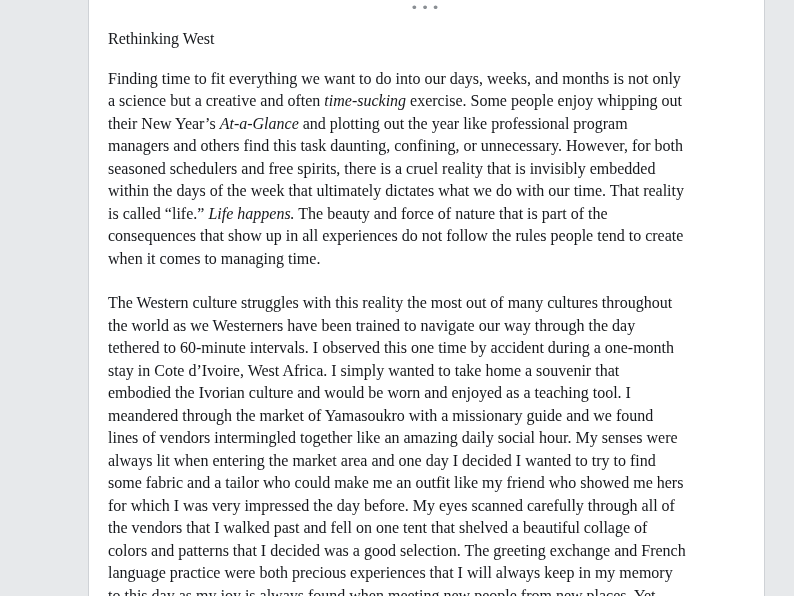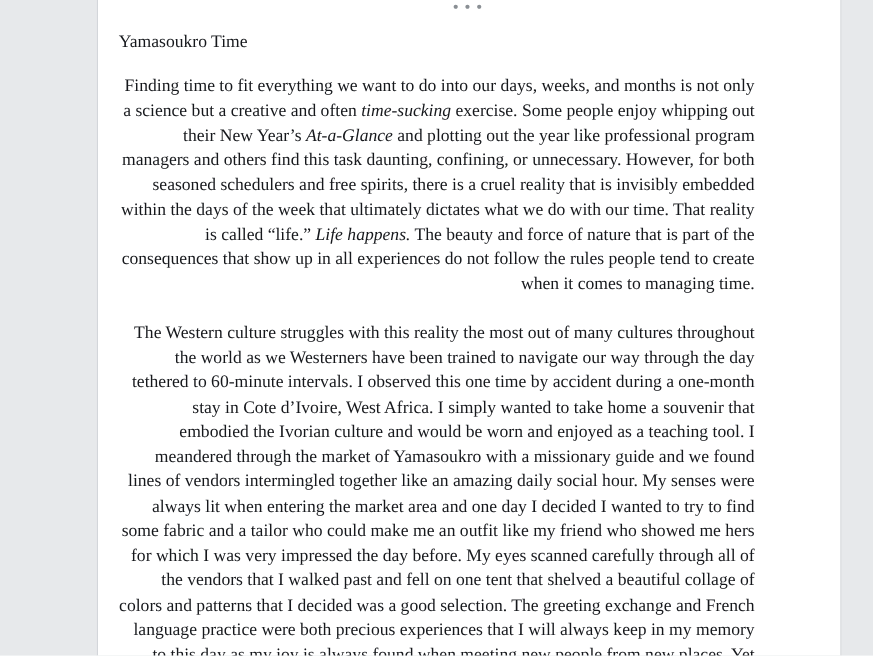--- a/index.html
+++ b/index.html
@@ -44,33 +44,33 @@
   }
   .title {
     font-size: 16px;
     font-weight: normal;
     margin-bottom: 17px;
     width: 578px;
   }
   .paragraphs p {
     width: 578px;
     margin-bottom: 22px;
-    text-align: right;
+    text-align: left;
   }
   .paragraphs em {
     font-style: italic;
   }
 </style>
 </head>
 <body>
 
 <div class="viewer">
   <div class="page">
     <div class="ellipsis">•••</div>
     <div class="content">
-      <h1 class="title">Yamasoukro Time</h1>
+      <h1 class="title">Rethinking West</h1>
       <div class="paragraphs">
           <p><span>Finding time to fit everything we want to do into our days, weeks, and months is not only a science but a creative and often </span><em>time-sucking</em><span> exercise. Some people enjoy whipping out their New Year’s </span><em>At-a-Glance</em><span> and plotting out the year like professional program managers and others find this task daunting, confining, or unnecessary. However, for both seasoned schedulers and free spirits, there is a cruel reality that is invisibly embedded within the days of the week that ultimately dictates what we do with our time. That reality is called “life.” </span><em>Life happens.</em><span> The beauty and force of nature that is part of the consequences that show up in all experiences do not follow the rules people tend to create when it comes to managing time.</span></p>
           <p><span>The Western culture struggles with this reality the most out of many cultures throughout the world as we Westerners have been trained to navigate our way through the day tethered to 60-minute intervals.  I observed this one time by accident during a one-month stay in Cote d’Ivoire, West Africa. I simply wanted to take home a souvenir that embodied the Ivorian culture and would be worn and enjoyed as a teaching tool. I meandered through the market of Yamasoukro with a missionary guide and we found lines of vendors intermingled together like an amazing daily social hour. My senses were always lit when entering the market area and one day I decided I wanted to try to find some fabric and a tailor who could make me an outfit like my friend who showed me hers for which I was very impressed the day before. My eyes scanned carefully through all of the vendors that I walked past and fell on one tent that shelved a beautiful collage of colors and patterns that I decided was a good selection.  The greeting exchange and French language practice were both precious experiences that I will always keep in my memory to this day as my joy is always found when meeting new people from new places. Yet they don’t compare to the experiences that took place days that followed the market trip where the life-long lesson in culture and time was really had. After the fabric was chosen, the barter took place and the material dropped off and explained in as much detail as possible by the tag-team effort of my friend as we tried to recall as much French as possible, I put myself in the position of relying on a local Ivoirian to complete a project for me before I left to go back to the States. “It will be</span></p>
         </div>
     </div>
   </div>
 </div>
 
 </body></html>

